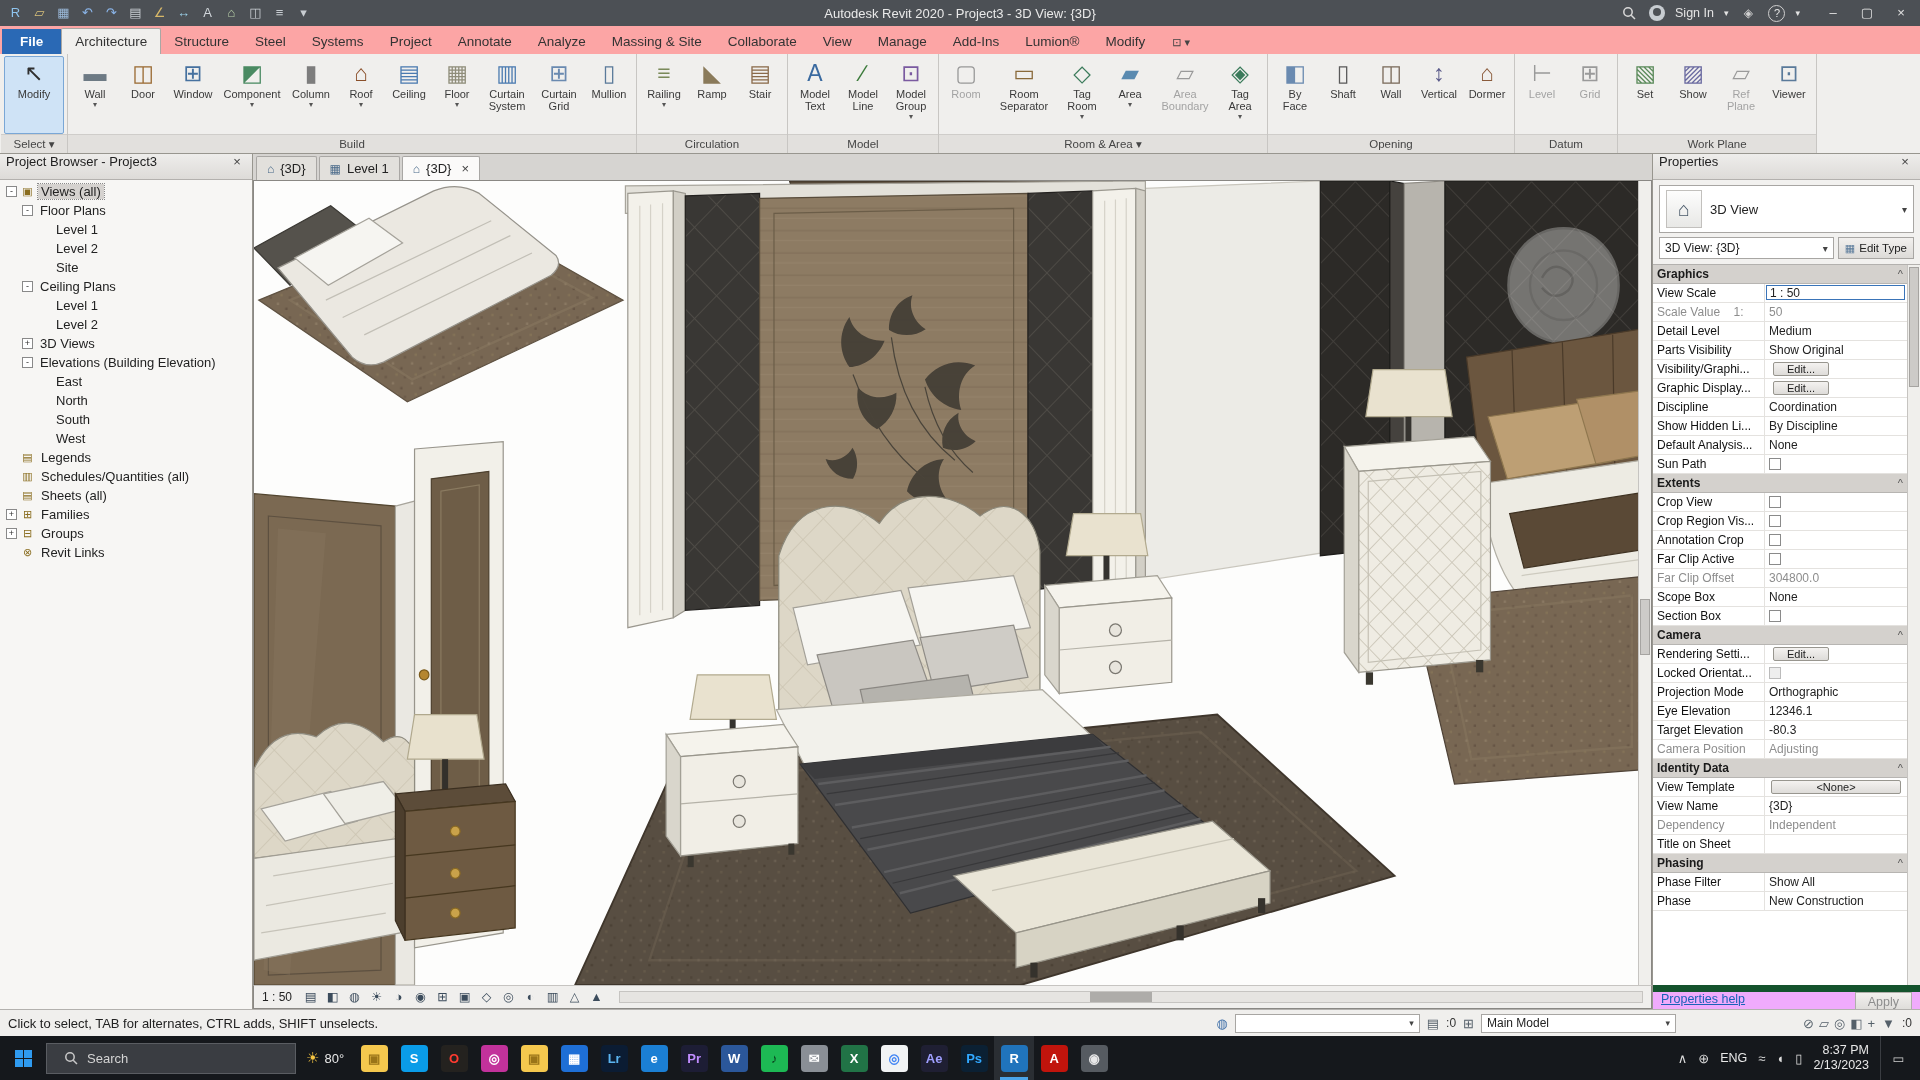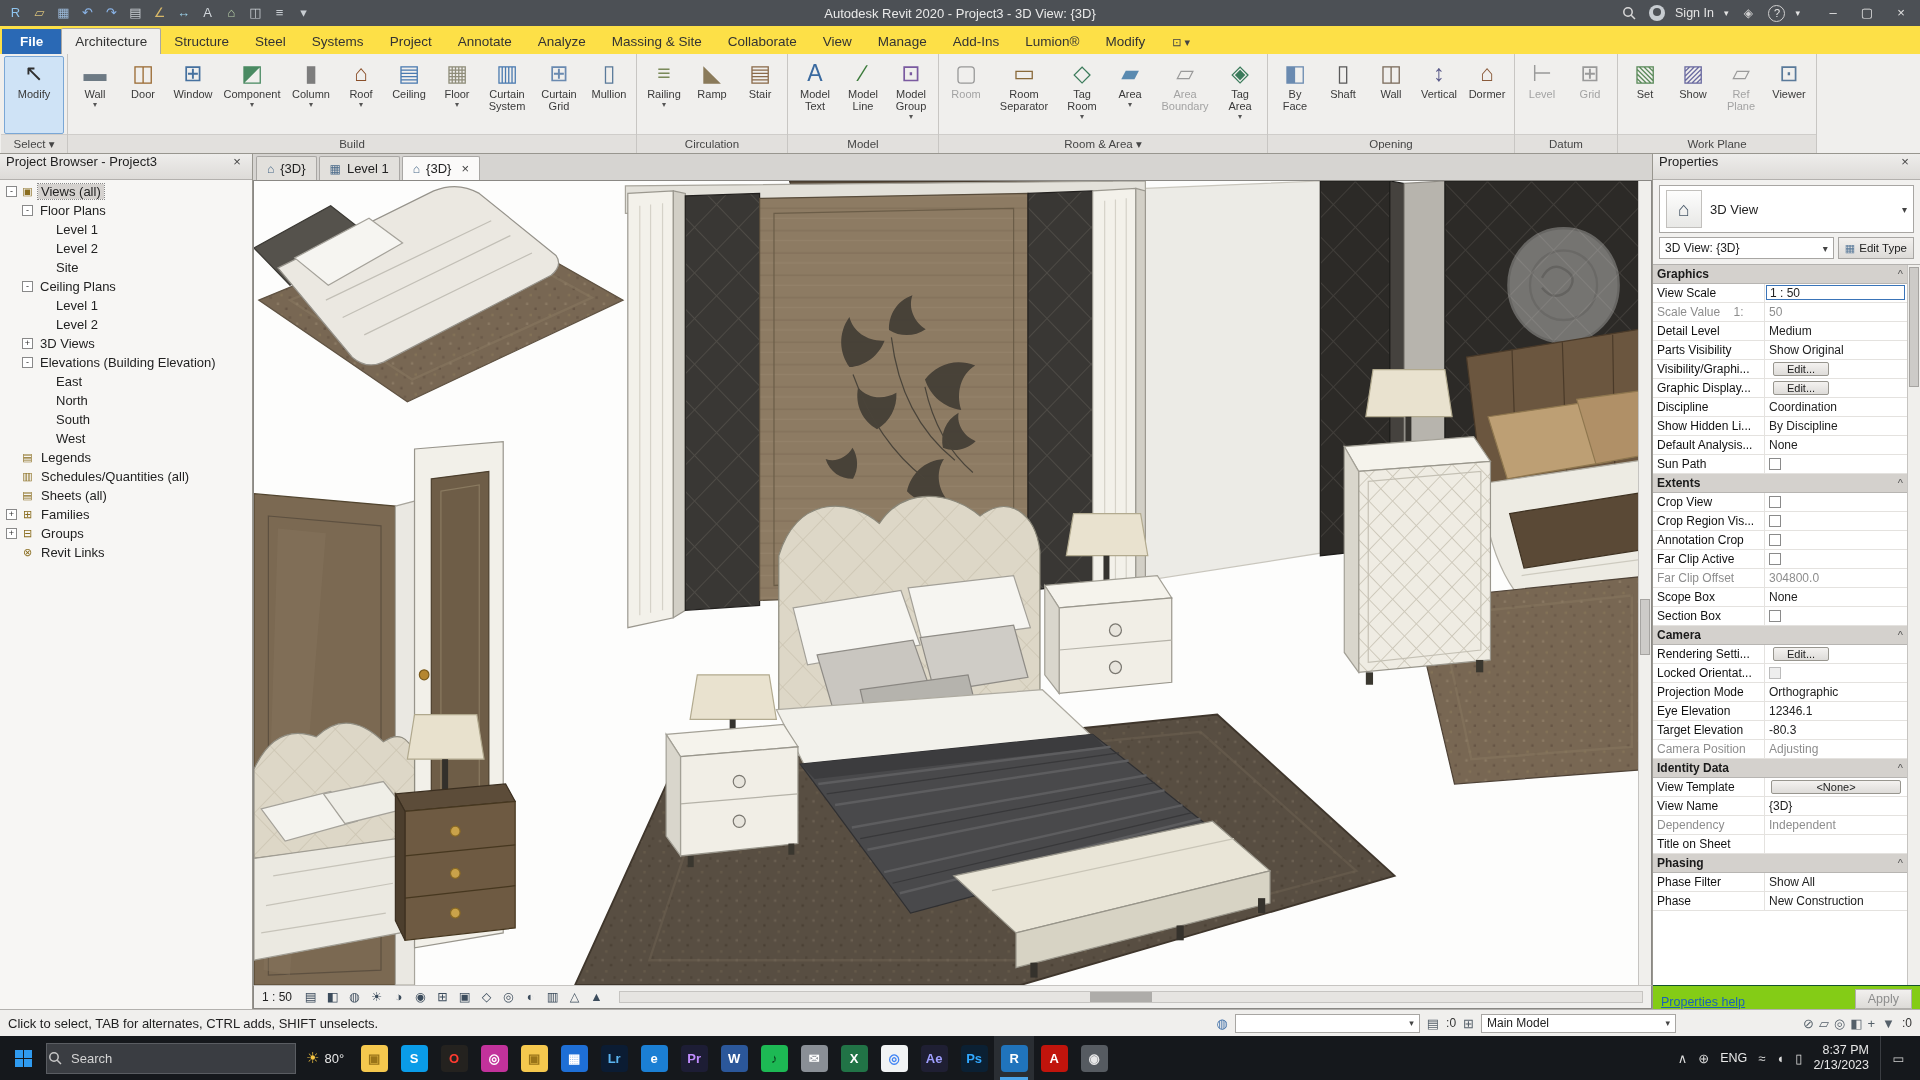--- a/index.html
+++ b/index.html
@@ -15,21 +15,21 @@
   .tb-right { margin-left:auto; display:flex; align-items:center; gap:10px; padding-right:2px; z-index:2; }
   .tb-ico { width:20px; height:20px; display:flex; align-items:center; justify-content:center; }
   .avatar { width:16px; height:16px; border-radius:50%; background:#c7ccd1; position:relative; }
   .avatar:after { content:""; position:absolute; left:4px; top:3px; width:8px; height:8px; border-radius:50%; background:#4c5055; }
   .signin { font-size:12.5px; }
   .helpq { width:17px; height:17px; border:1px solid #cfcfcf; border-radius:50%; font-size:11px; line-height:15px; text-align:center; }
   .wbtns { display:flex; margin-left:6px; }
   .wbtn { width:34px; height:26px; text-align:center; line-height:26px; font-size:13px; }
 
   
-  .ribbontabs { height:28px; background:#fde047; display:flex; align-items:flex-end; padding-left:2px; flex:0 0 auto; }
+  .ribbontabs { height:28px; background:#fca5a5; display:flex; align-items:flex-end; padding-left:2px; flex:0 0 auto; }
   .rtab { padding:5px 13px 5px; font-size:13.5px; color:#333; cursor:default; }
   .rtab.file { background:#2a69b5; color:#fff; font-weight:bold; padding:5px 18px; }
   .rtab.active { background:#f0efed; border:1px solid #a9a7a4; border-bottom:none; border-radius:2px 2px 0 0; }
   .tabwidget { margin-left:8px; font-size:11px; color:#444; padding:5px 6px; }
 
   
   .ribbon { height:100px; background:#f0efed; border-bottom:1px solid #98968f; display:flex; align-items:stretch; padding:0 1px; flex:0 0 auto; }
   .panel { display:flex; flex-direction:column; border-right:1px solid #c8c6c3; }
   .pbtns { flex:1; display:flex; align-items:stretch; padding:2px 3px 0; }
   .rbtn { width:48px; display:flex; flex-direction:column; align-items:center; padding-top:3px; border:1px solid transparent; border-radius:2px; cursor:default; }
@@ -93,42 +93,42 @@
   .pvalue { flex:1; padding-left:4px; overflow:hidden; white-space:nowrap; position:relative; }
   .prow.dis .plabel, .prow.dis .pvalue { color:#8d8d8d; }
   .prow.section { background:#d4d1cd; font-weight:bold; color:#1a1a1a; border-bottom-color:#b7b5b2; }
   .prow.section .seclbl { padding-left:4px; flex:1; }
   .prow.section .secarr { padding-right:4px; color:#555; font-weight:normal; font-size:11px; }
   .minibtn { margin:2px 4px; height:14px; line-height:13px; font-size:11px; text-align:center; border:1px solid #98968f; background:linear-gradient(#f4f2f0,#dedcd9); border-radius:2px; padding:0 8px; display:inline-block; min-width:56px; }
   .minibtn.wide { display:block; margin:2px 6px 2px 2px; }
   .pinput { position:absolute; left:1px; right:2px; top:1px; bottom:2px; border:1px solid #3a74b8; background:#fff; line-height:14px; padding:0 3px; }
   .cbox { width:12px; height:12px; border:1px solid #8a8a8a; background:#fff; margin-top:3px; }
   .cbox.dis { border-color:#bbb; background:#eee; }
-  .propsfoot { height:24px; display:flex; align-items:flex-end; justify-content:space-between; padding:0 8px; border-top:1px solid #14532d; background:#84cc16; flex:0 0 auto; }
+  .propsfoot { height:24px; display:flex; align-items:flex-start; justify-content:space-between; padding:0 8px; border-top:7px solid #14532d; background:#f0abfc; flex:0 0 auto; }
   .helplink { color:#1a62b8; text-decoration:underline; font-size:12.5px; }
   .applybtn { border:1px solid #b0aeab; background:linear-gradient(#f2f0ee,#dddbd8); color:#8d8d8d; padding:2px 12px; font-size:12.5px; }
 
   
   .statusbar { height:27px; background:#f0efed; border-top:1px solid #b3b1ae; display:flex; align-items:center; padding:0 8px; font-size:13px; flex:0 0 auto; }
   .statusright { margin-left:auto; display:flex; align-items:center; gap:7px; }
   .sicon { font-size:13px; color:#3f6fa8; }
   .sicon.gray { color:#55606a; }
   .scombo { height:19px; border:1px solid #a8a6a3; background:#fff; display:flex; align-items:center; padding:0 5px; font-size:12px; }
   .scombo .dd { margin-left:auto; font-size:9px; color:#444; padding-left:6px; }
   .scombo.w1 { width:185px; }
   .scombo.w2 { width:195px; }
   .scount { font-size:12px; color:#333; }
   .stoggles { display:flex; gap:5px; margin-left:120px; }
 
   
   .taskbar { height:44px; background:#15181c; display:flex; align-items:center; color:#e8e8e8; flex:0 0 auto; }
   .startbtn { width:46px; height:100%; display:flex; align-items:center; justify-content:center; }
   .winlogo { display:grid; grid-template-columns:8px 8px; grid-template-rows:8px 8px; gap:1px; }
   .winlogo div { background:#2f9bf0; }
-  .tsearch { width:250px; height:31px; background:#3a3d42; border:1px solid #5a5d62; display:flex; align-items:center; gap:9px; padding:0 1px; color:#d4d4d4; font-size:13px; }
+  .tsearch { width:250px; height:31px; background:#3a3d42; border:1px solid #5a5d62; display:flex; align-items:center; gap:9px; padding:0 17px; color:#d4d4d4; font-size:13px; }
   .weather { display:flex; align-items:center; gap:5px; padding:0 10px; font-size:13px; height:100%; }
   .weather .sun { color:#f5c542; font-size:15px; }
   .tapp { width:40px; height:100%; display:flex; align-items:center; justify-content:center; position:relative; }
   .tapp:h { background:#23262b; }
   .appsq { width:27px; height:27px; border-radius:4px; display:flex; align-items:center; justify-content:center; font-weight:bold; font-size:13px; }
   .tapp.active { background:#2a2e33; }
   .tapp.active:after { content:""; position:absolute; left:6px; right:6px; bottom:0; height:3px; background:#4aa3e8; }
   .tray { margin-left:auto; display:flex; align-items:center; gap:11px; padding-right:4px; font-size:12.5px; height:100%; }
   .trayico { color:#dcdcdc; font-size:13px; }
   .traytime { text-align:right; line-height:15px; font-size:12.5px; }

